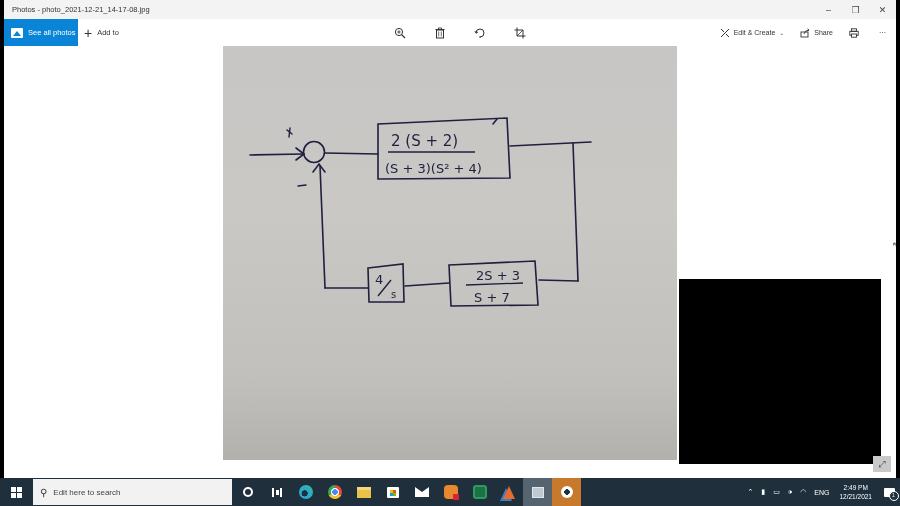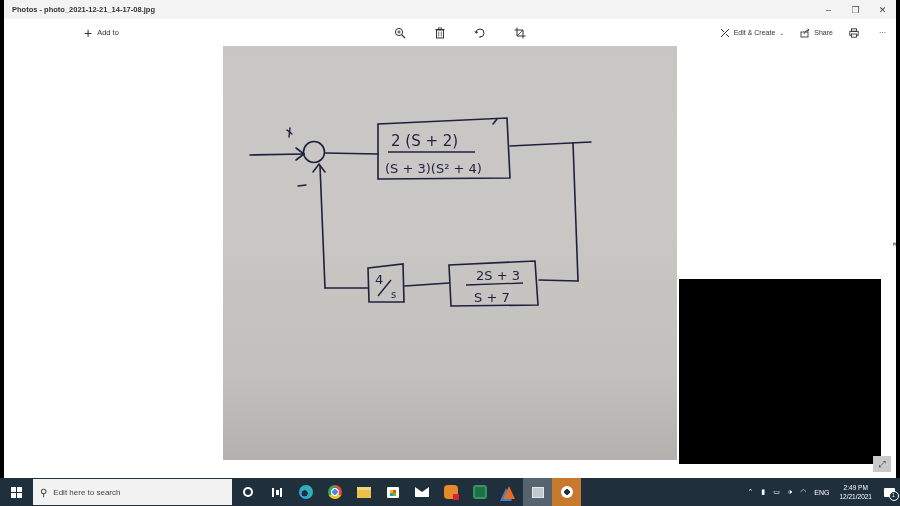--- a/index.html
+++ b/index.html
@@ -7,21 +7,21 @@
   body { font-family: "Liberation Sans", sans-serif; position: relative; }
 
   .window {
     position: absolute; left: 4px; top: 0; width: 892px; height: 478px;
     background: #ffffff; overflow: hidden;
   }
   .titlebar {
     position: absolute; left: 0; top: 0; width: 100%; height: 19px;
     background: #f3f3f3; display: flex; align-items: center;
   }
-  .titlebar .title { font-size: 7.5px; color: #333; margin-left: 8px; font-weight: bold; }
+  .titlebar .title { font-size: 7.5px; color: #333; margin-left: 8px; }
   .win-controls { position: absolute; right: 0; top: 0; height: 19px; display: flex; }
   .win-btn {
     width: 27px; height: 19px; display: flex; align-items: center; justify-content: center;
     font-size: 9px; color: #444;
   }
 
   .toolbar {
     position: absolute; left: 0; top: 19px; width: 100%; height: 27px; background: #fff;
   }
   .see-all {
@@ -89,20 +89,24 @@
   <div class="titlebar">
     <span class="title">Photos - photo_2021-12-21_14-17-08.jpg</span>
     <div class="win-controls">
       <div class="win-btn">–</div>
       <div class="win-btn">❐</div>
       <div class="win-btn">✕</div>
     </div>
   </div>
 
   <div class="toolbar">
+    <div class="see-all">
+      <span class="ico"></span>
+      <span>See all photos</span>
+    </div>
     <div class="add-to">
       <span class="plus">+</span>
       <span>Add to</span>
     </div>
 
     <div class="center-tools">
       <div class="tool">
         <svg viewBox="0 0 12 12">
             <circle cx="5" cy="5" r="3.6" fill="none" stroke="#333" stroke-width="1"></circle>
             <line x1="7.6" y1="7.6" x2="11" y2="11" stroke="#333" stroke-width="1.2"></line>

